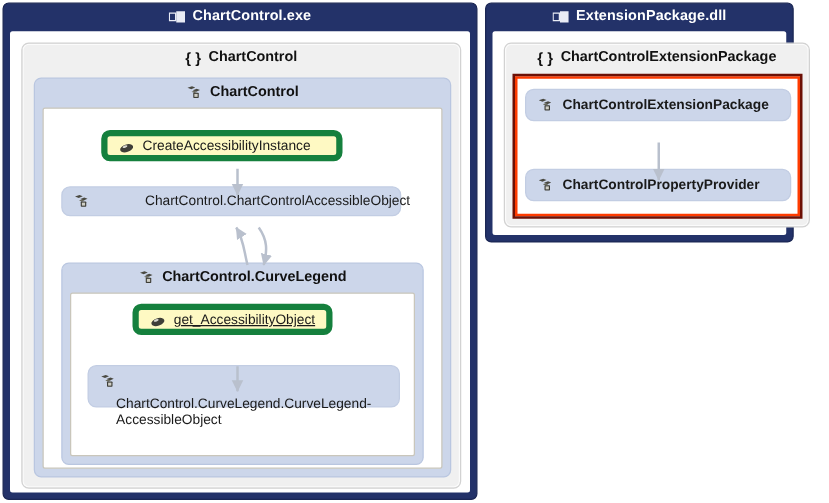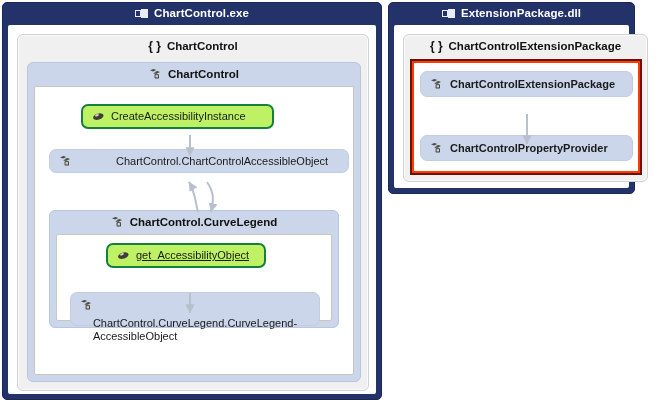--- a/index.html
+++ b/index.html
@@ -71,22 +71,23 @@
 
   
   .node{
     position:absolute;box-sizing:border-box;
     border-radius:7px;
     display:flex;align-items:center;
     padding:0 9px;gap:6px;
     font-size:11px;
   }
   .node-method{
-    background:#bef264;border:2px solid #15803d;
+    background:#fef9c3;border:5px solid #15803d;
     color:#1a1a1a;
+    align-items:flex-end;
   }
   .node-class{
     background:#ccd6ea;border:1px solid #c2cde3;
     color:#1a1a1a;
   }
   .node-class.bold{font-weight:bold;}
   .node-label{line-height:13px;white-space:pre-line;}
 
   
   .redframe{
@@ -147,34 +148,34 @@
             <div class="node node-method" style="left:46px;top:17px;width:193px;height:25px;">
               <span class="icon">
                 <svg width="13" height="11" viewBox="0 0 13 11">
                   <ellipse cx="6.3" cy="5.6" rx="5.4" ry="3.0" fill="#3f3f38" transform="rotate(-18 6.3 5.6)"></ellipse>
                   <ellipse cx="5.0" cy="4.3" rx="2.0" ry="1.0" fill="#d7d7cf" transform="rotate(-18 5.0 4.3)"></ellipse>
                 </svg>
               </span>
               <span class="node-label">CreateAccessibilityInstance</span>
             </div>
 
-            <div class="node node-class" style="left:14px;top:62px;width:300px;height:24px;gap:43px;">
+            <div class="node node-class" style="left:14px;top:62px;width:272px;height:24px;gap:43px;">
               <span class="icon">
                 <svg width="14" height="12" viewBox="0 0 14 12">
                   <path d="M1 2.2 L4.6 0.9 L7.2 2.0 L4.0 3.4 Z" fill="#4a4a42"></path>
                   <path d="M5.2 4.2 L8.4 2.9 L11 4.0 L7.9 5.4 Z" fill="#4a4a42"></path>
                   <path d="M4.2 5.3 L6.4 4.5 L8.6 5.5 L6.4 6.4 Z" fill="#6b6b5f"></path>
                   <rect x="5.6" y="6.2" width="4.4" height="4.2" rx="0.6" fill="#3d3d36"></rect>
                   <rect x="6.5" y="7.1" width="2.6" height="2.4" fill="#cfcfc6"></rect>
                 </svg>
               </span>
               <span class="node-label">ChartControl.ChartControlAccessibleObject</span>
             </div>
 
-            <div class="type-group" style="left:14px;top:123px;width:290px;height:118px;">
+            <div class="type-group" style="left:14px;top:123px;width:290px;height:162px;">
               <div class="type-title">
                 <span class="icon">
                   <svg width="14" height="12" viewBox="0 0 14 12">
                     <path d="M1 2.2 L4.6 0.9 L7.2 2.0 L4.0 3.4 Z" fill="#4a4a42"></path>
                     <path d="M5.2 4.2 L8.4 2.9 L11 4.0 L7.9 5.4 Z" fill="#4a4a42"></path>
                     <path d="M4.2 5.3 L6.4 4.5 L8.6 5.5 L6.4 6.4 Z" fill="#6b6b5f"></path>
                     <rect x="5.6" y="6.2" width="4.4" height="4.2" rx="0.6" fill="#3d3d36"></rect>
                     <rect x="6.5" y="7.1" width="2.6" height="2.4" fill="#cfcfc6"></rect>
                   </svg>
                 </span>

